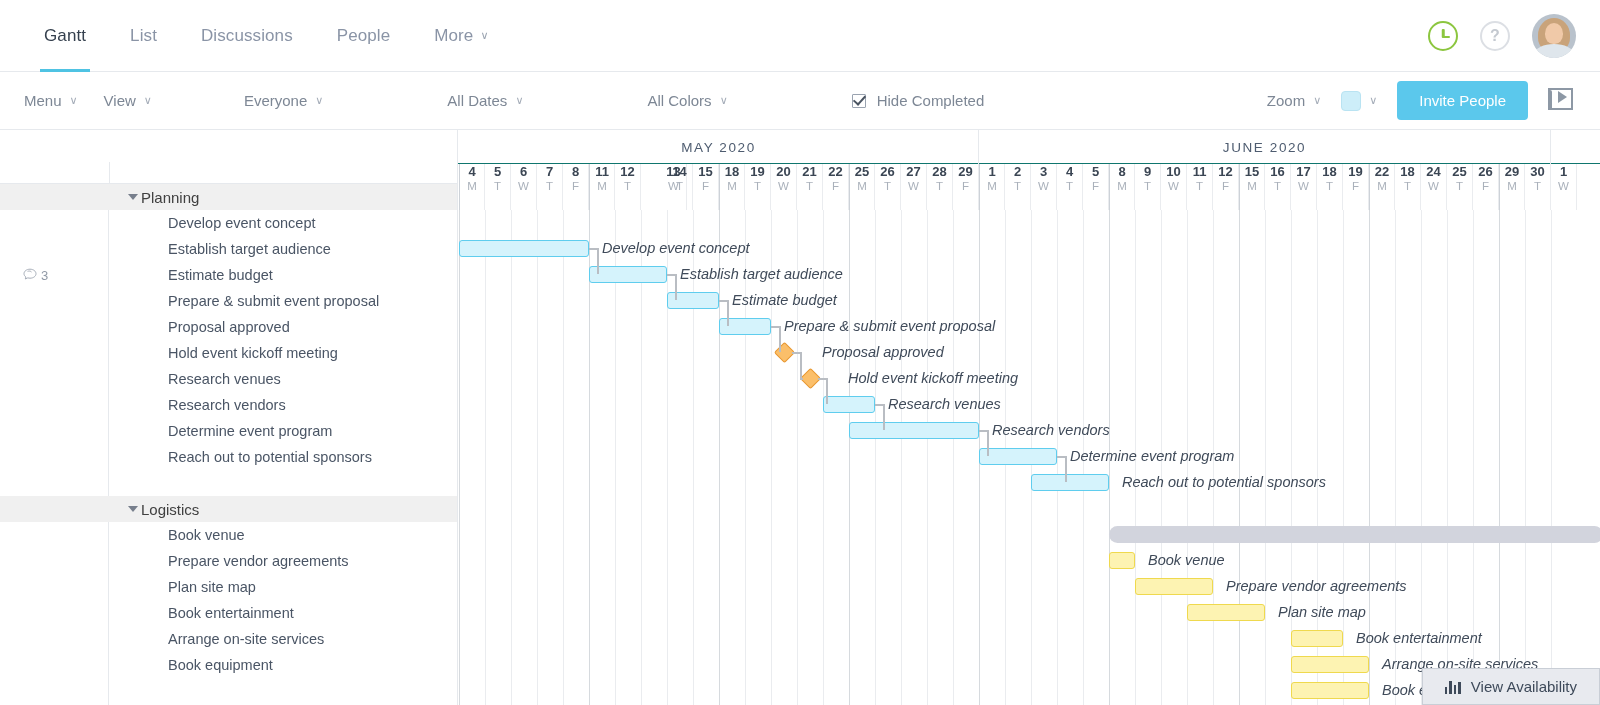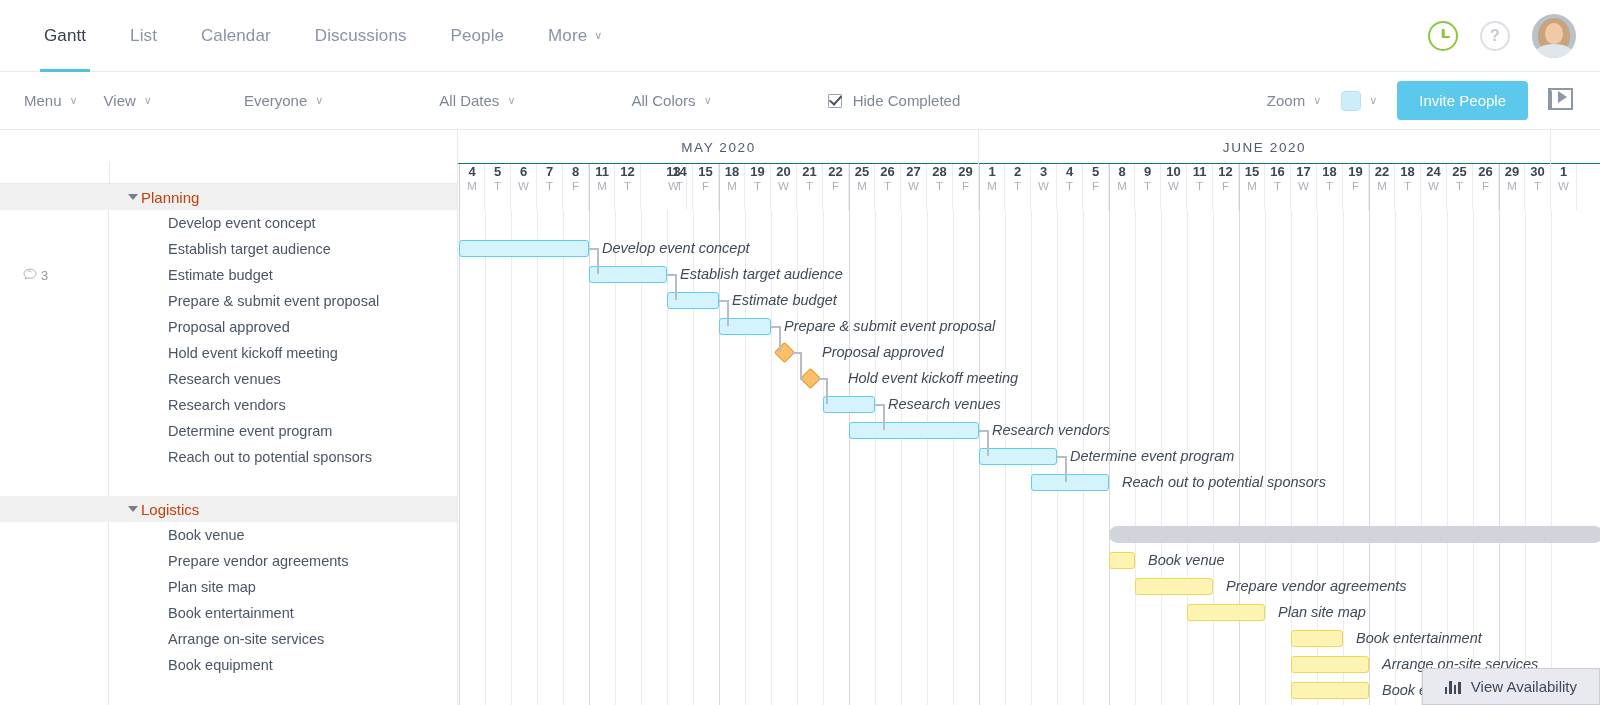--- a/index.html
+++ b/index.html
@@ -70,21 +70,21 @@
 
   
   .toolbar {
     position: absolute; top: 72px; left: 0; width: 1600px; height: 58px;
     background: #fff; border-bottom: 1px solid #e6e9ed;
     display: flex; align-items: center; font-size: 15px; color: #7d8795;
   }
   .tb-item { display: flex; align-items: center; cursor: pointer; white-space: nowrap; }
   .tb-item .caret { margin-left: 8px; font-size: 11px; color: #a3abb7; }
   .tb-left { display: flex; align-items: center; gap: 26px; padding-left: 24px; }
-  .tb-mid { display: flex; align-items: center; gap: 4px; margin-left: 92px; }
+  .tb-mid { display: flex; align-items: center; gap: 12px; margin-left: 92px; }
   .tb-mid .tb-item { margin-right: 112px; }
   .tb-check { display: flex; align-items: center; gap: 11px; cursor: pointer; }
   .checkbox {
     width: 14px; height: 14px; border: 1px solid #9aa3b0; background: #fff;
     position: relative; border-radius: 1px;
   }
   .checkbox::after {
     content: ""; position: absolute; left: 3px; top: -2px;
     width: 5px; height: 10px; border: solid #4a5461;
     border-width: 0 2px 2px 0; transform: rotate(42deg);
@@ -129,21 +129,21 @@
     position: absolute; left: 0; top: 0; width: 109px; height: 521px;
     border-right: 1px solid #e6e9ed;
   }
 
   .row {
     position: relative; height: 26px; display: flex; align-items: center;
     font-size: 14.5px; color: #4a5565;
   }
   .row.group { background: #f0f0f0; }
   .row .name { position: absolute; }
-  .group-name { left: 141px; font-size: 15px; color: #c2410c; }
+  .group-name { left: 141px; font-size: 15px; color: #404040; }
   .task-name { left: 168px; color: #4a5565; }
   .tri {
     position: absolute; left: 128px; top: 50%; transform: translateY(-50%);
     width: 0; height: 0; border-left: 5px solid transparent;
     border-right: 5px solid transparent; border-top: 6px solid #777f8c;
   }
   .comment-badge {
     position: absolute; left: 23px; display: flex; align-items: center;
     gap: 3px; color: #9099a6; font-size: 13px;
   }
@@ -205,23 +205,20 @@
 
 <div id="app">
 
   <div class="topnav">
     <div class="nav-tabs" id="nav-tabs">
         <div class="nav-tab active">
           <span>Gantt</span>
         </div>
         <div class="nav-tab">
           <span>List</span>
-        </div>
-        <div class="nav-tab">
-          <span>Calendar</span>
         </div>
         <div class="nav-tab">
           <span>Discussions</span>
         </div>
         <div class="nav-tab">
           <span>People</span>
         </div>
         <div class="nav-tab">
           <span>More</span>
           <span class="caret">∨</span>

